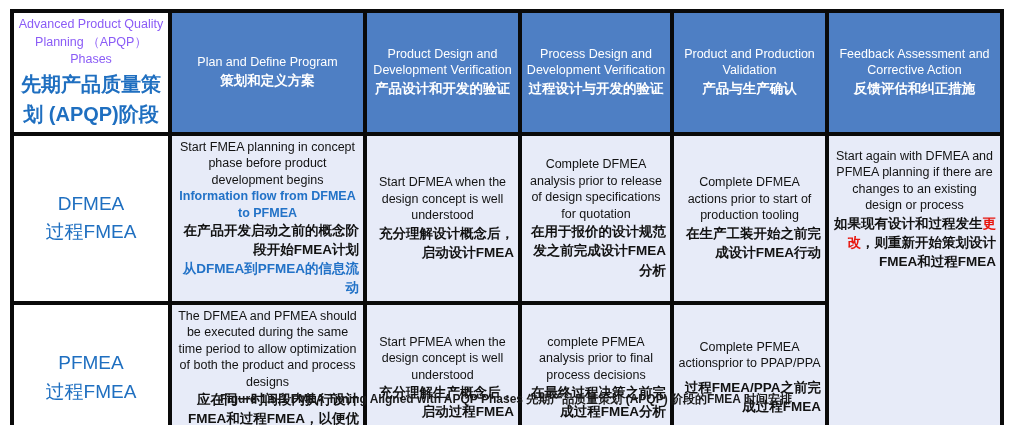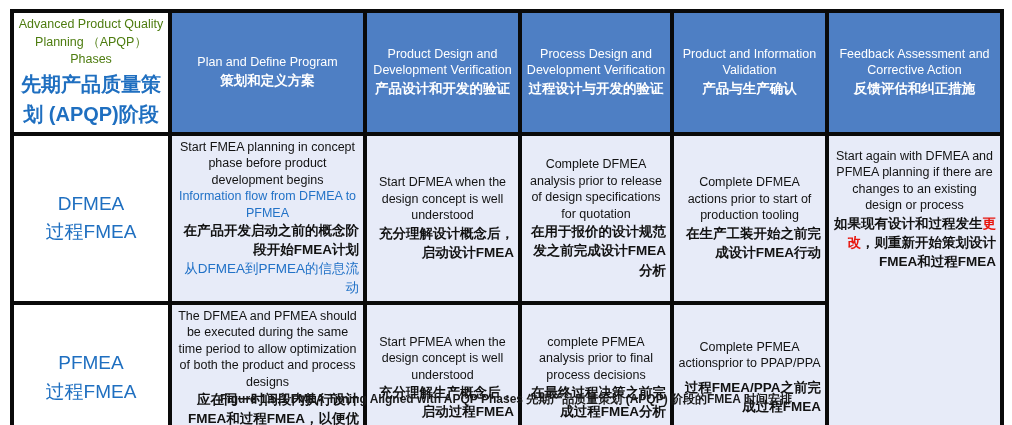--- a/index.html
+++ b/index.html
@@ -26,28 +26,28 @@
   }
   td.hdr-phase { background: #4E7FC4; }
   td.apqp-cell { background: #ffffff; }
   td.label-cell { background: #ffffff; }
   td.lav { background: #E7EBF8; }
   td.feedback-cell { vertical-align: top; padding-top: 12px; }
 
   .hdr-en { color: #ffffff; font-size: 12.5px; line-height: 1.35; font-weight: normal; }
   .hdr-zh { color: #ffffff; font-size: 13.5px; line-height: 1.45; font-weight: bold; }
 
-  .apqp-en { color: #4d7c0f; font-size: 12.5px; line-height: 1.4; }
+  .apqp-en { color: #8b5cf6; font-size: 12.5px; line-height: 1.4; }
   .apqp-zh { color: #1F6FC0; font-size: 20px; line-height: 1.5; font-weight: bold; }
 
   .row-label { color: #1F6FC0; font-size: 19px; font-weight: normal; line-height: 1.5; }
 
   .en { color: #121212; font-size: 12.5px; line-height: 1.32; }
   .zh { color: #121212; font-size: 13.5px; font-weight: bold; line-height: 1.42; text-align: right; }
-  .blue { color: #2272C7; font-weight: normal; }
+  .blue { color: #2272C7; font-weight: bold; }
   .red { color: #E8150D; }
   .gap-sm { height: 6px; }
 
   .caption {
     position: absolute; left: 0; top: 391px; width: 1012px;
     text-align: center;
     color: #1a1a1a; font-weight: bold; font-size: 12px;
   }
   .watermark {
     position: absolute; left: 742px; top: 352px;
@@ -83,21 +83,21 @@
       </td>
       <td class="hdr-phase">
         <div class="hdr-en">Product Design and Development Verification</div>
         <div class="hdr-zh">产品设计和开发的验证</div>
       </td>
       <td class="hdr-phase">
         <div class="hdr-en">Process Design and Development Verification</div>
         <div class="hdr-zh">过程设计与开发的验证</div>
       </td>
       <td class="hdr-phase">
-        <div class="hdr-en">Product and Information Validation</div>
+        <div class="hdr-en">Product and Production Validation</div>
         <div class="hdr-zh">产品与生产确认</div>
       </td>
       <td class="hdr-phase">
         <div class="hdr-en">Feedback Assessment and Corrective Action</div>
         <div class="hdr-zh">反馈评估和纠正措施</div>
       </td>
     </tr>
 
     <tr style="height:148px">
       <td class="label-cell">

